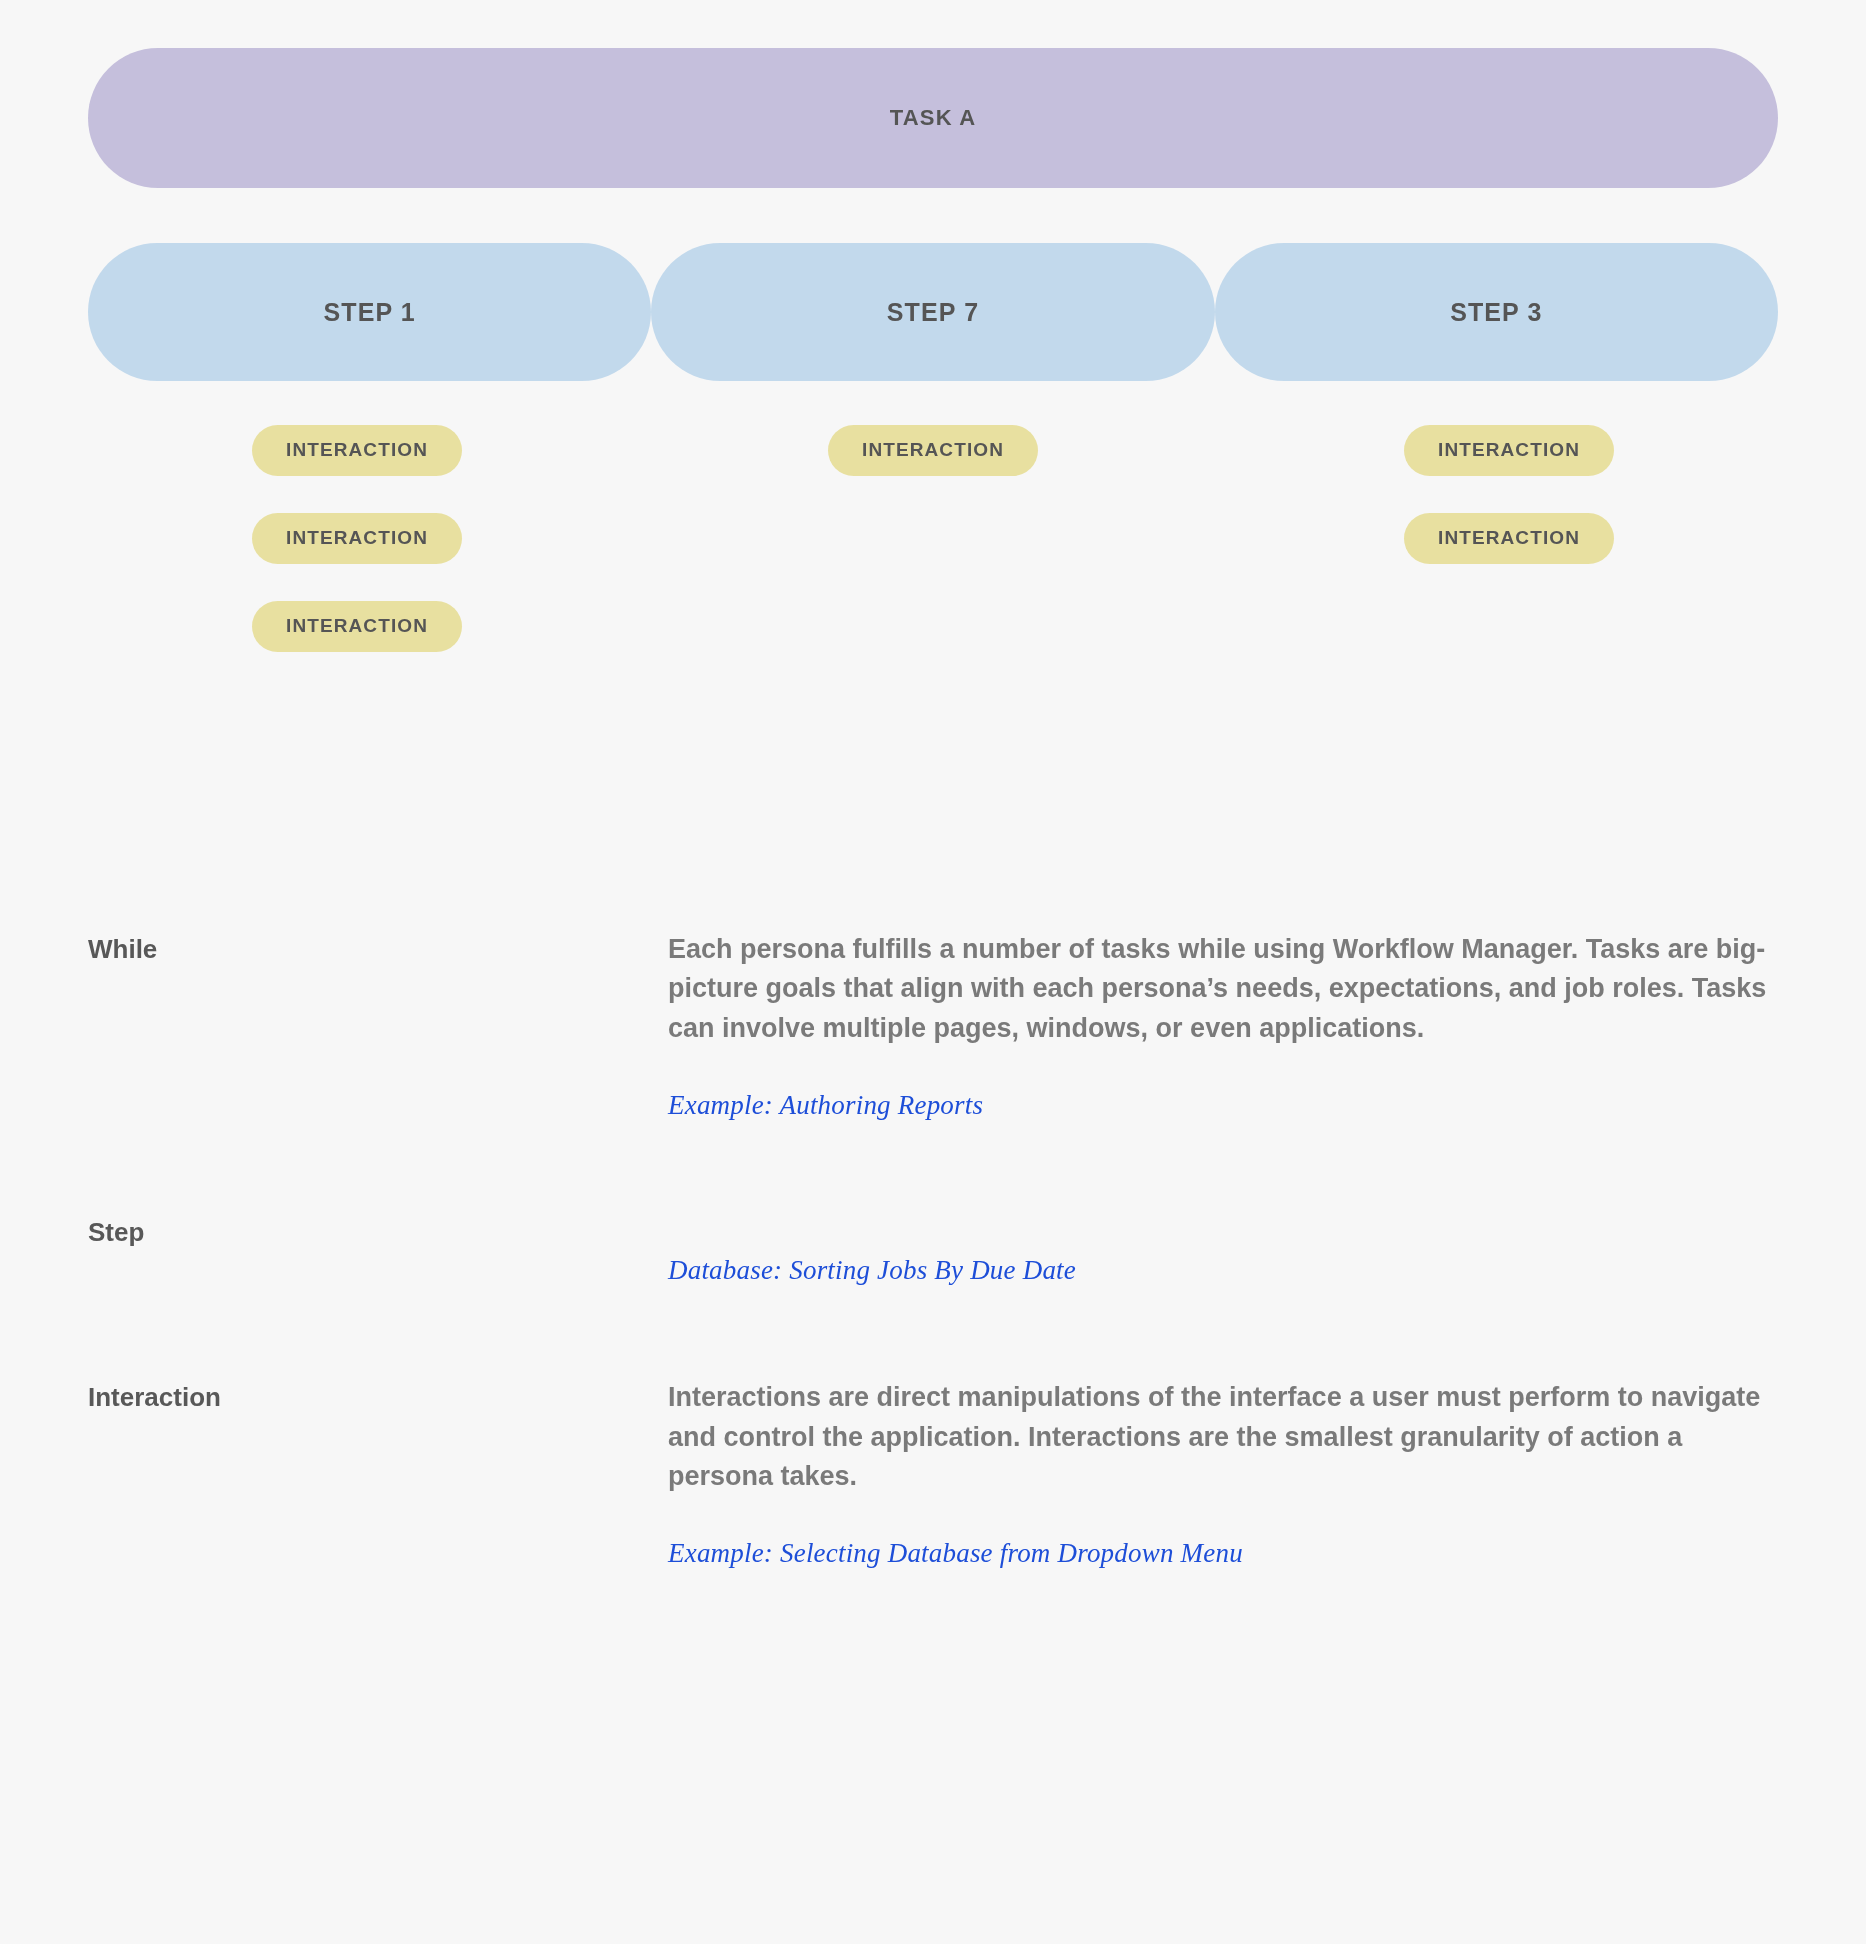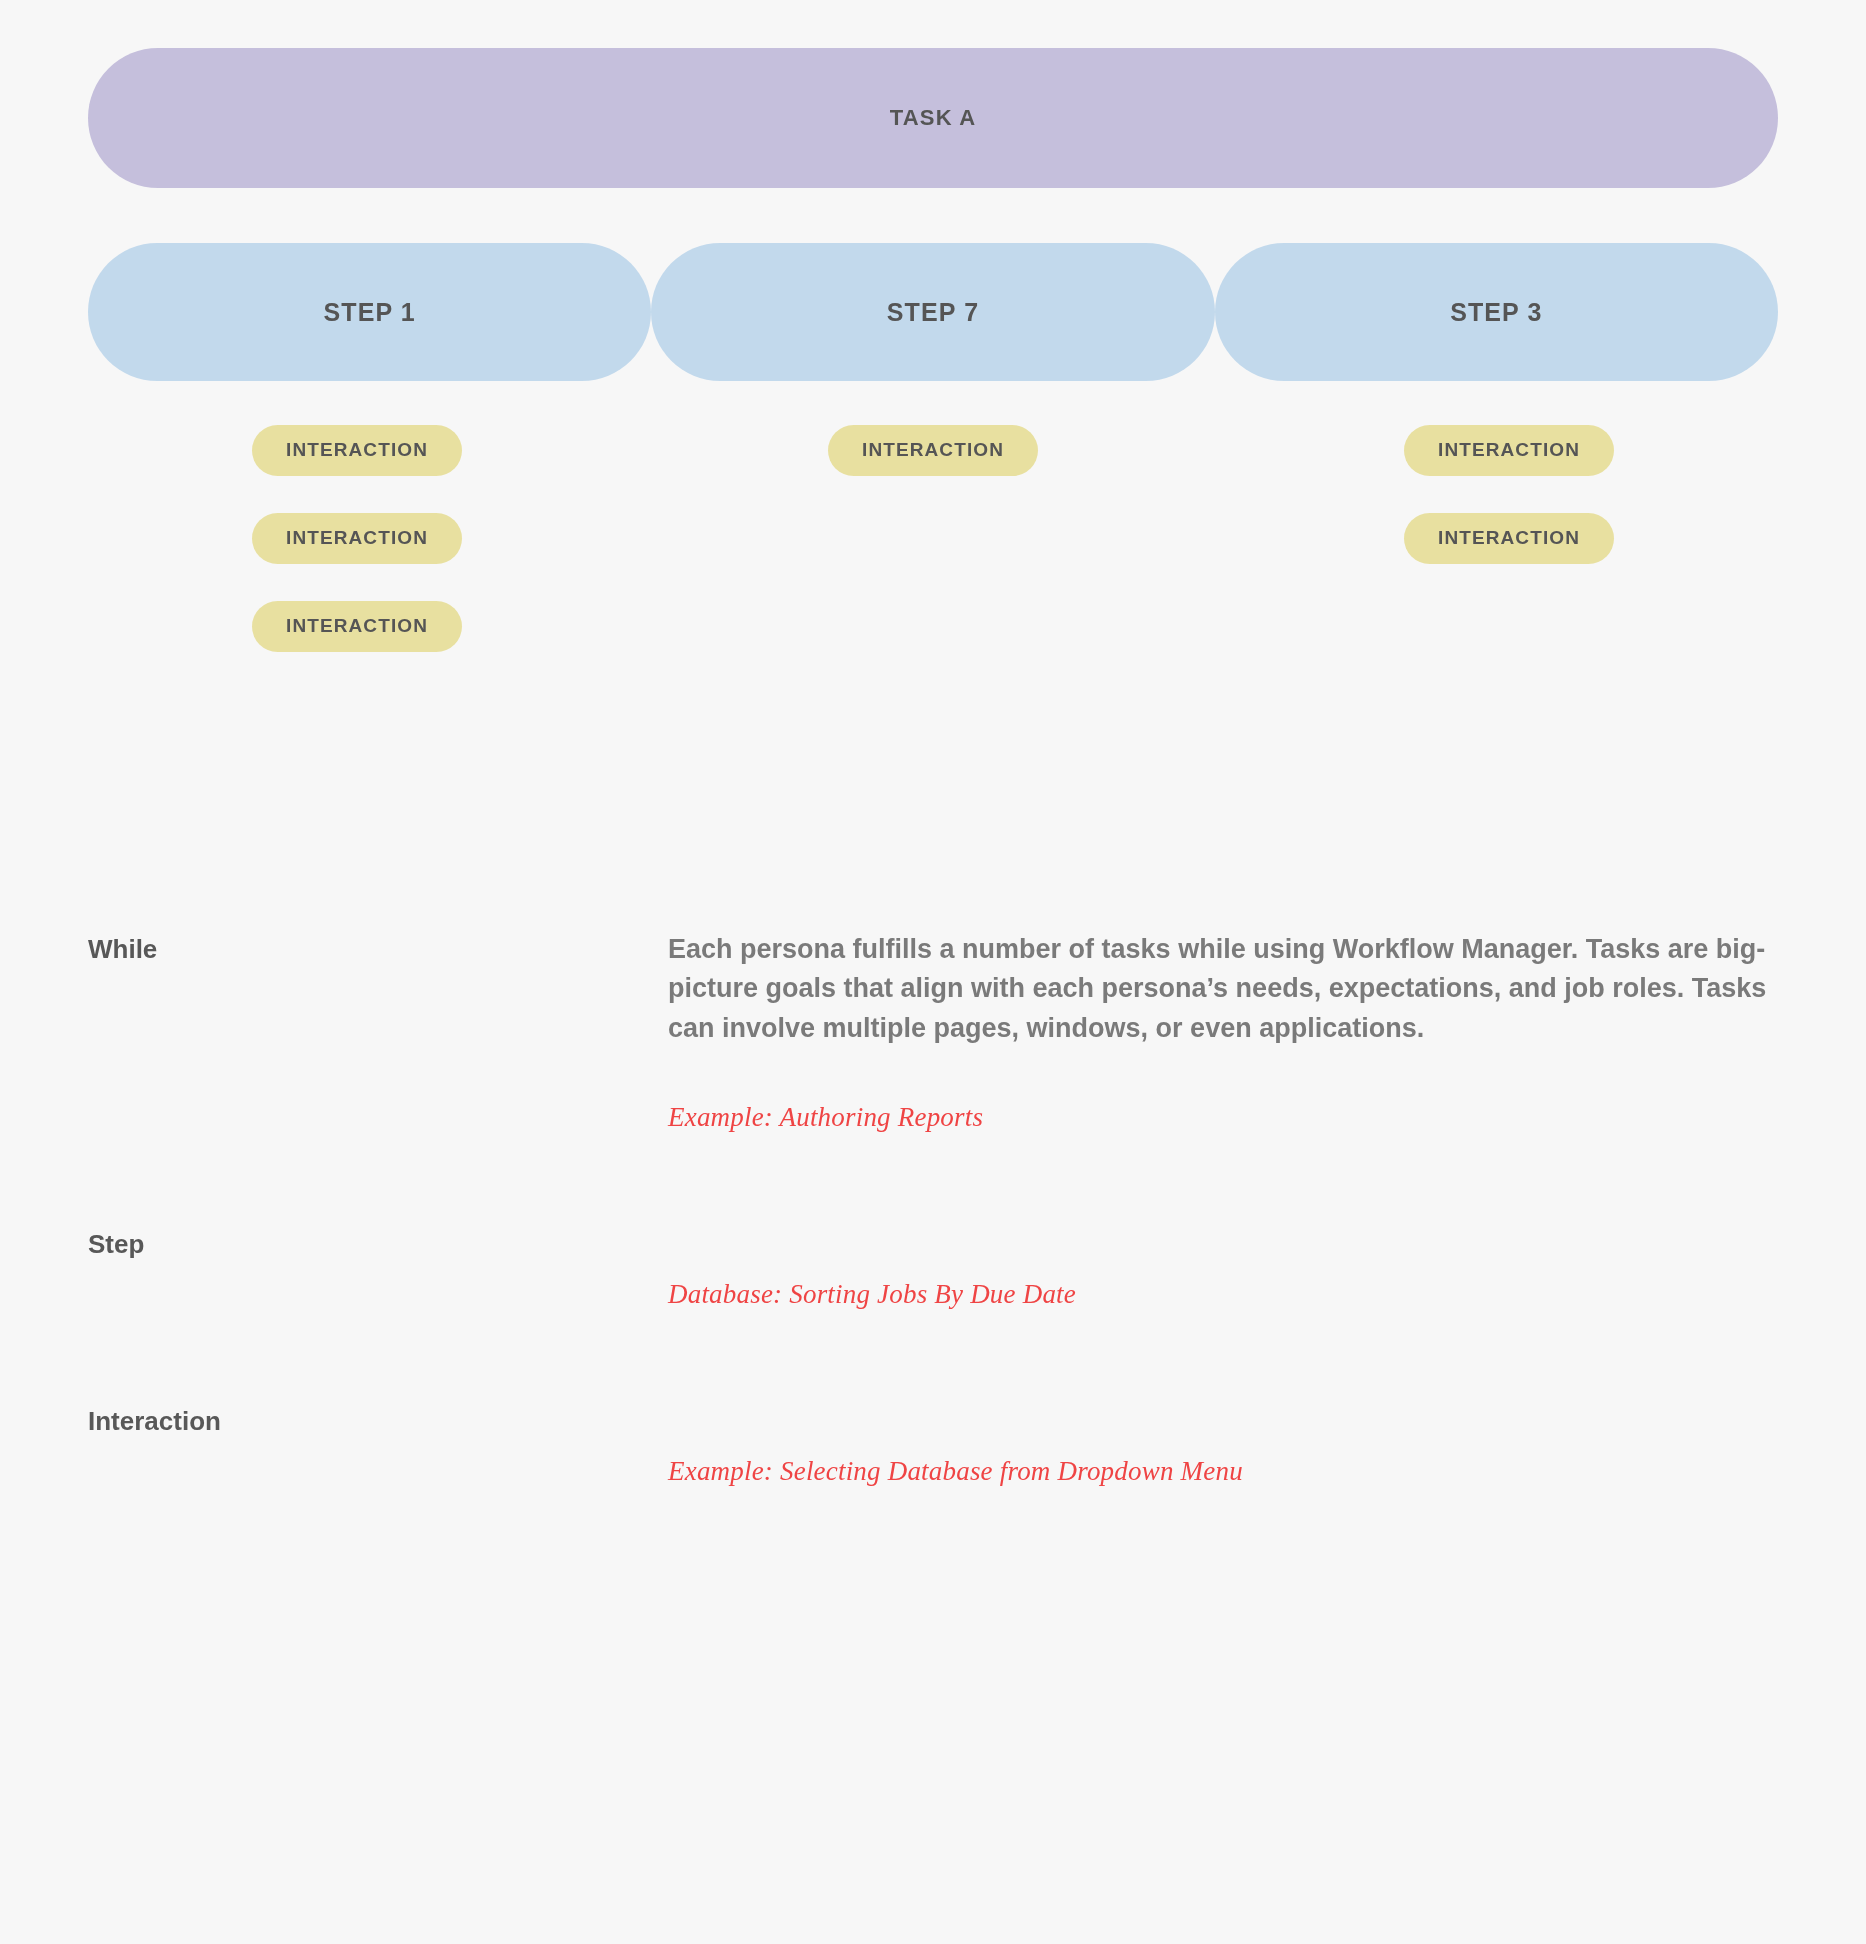--- a/index.html
+++ b/index.html
@@ -119,25 +119,25 @@
     max-width: 1110px;
   }
   .definition-text {
     font-size: 27px;
     line-height: 1.46;
     color: #7a7a7a;
     margin: 0;
     font-weight: bold;
   }
   .definition-example {
-    margin-top: 54px;
+    margin-top: 42px;
     font-family: "Liberation Serif", "DejaVu Serif", serif;
     font-style: italic;
     font-size: 27px;
-    color: #ef4444;
+    color: #1d4ed8;
     letter-spacing: 0.2px;
   }
 </style>
 </head>
 <body>
 
 <div class="page">
 
   <div class="diagram">
 
@@ -202,19 +202,20 @@
     <div class="definition-row">
       <div class="definition-term">Step</div>
       <div class="definition-body">
         <div class="definition-example">Database: Sorting Jobs By Due Date</div>
       </div>
     </div>
 
     <div class="definition-row">
       <div class="definition-term">Interaction</div>
       <div class="definition-body">
+        <p class="definition-text">Interactions are direct manipulations of the interface a user must perform to navigate and control the application. Interactions are the smallest granularity of action a persona takes.</p>
         <div class="definition-example">Example: Selecting Database from Dropdown Menu</div>
       </div>
     </div>
 
   </div>
 
 </div>
 
 </body></html>

